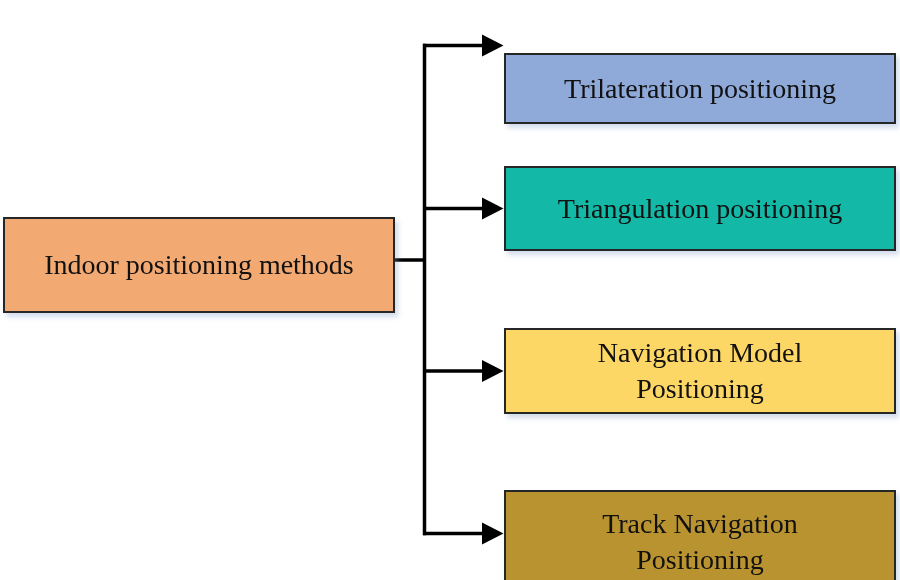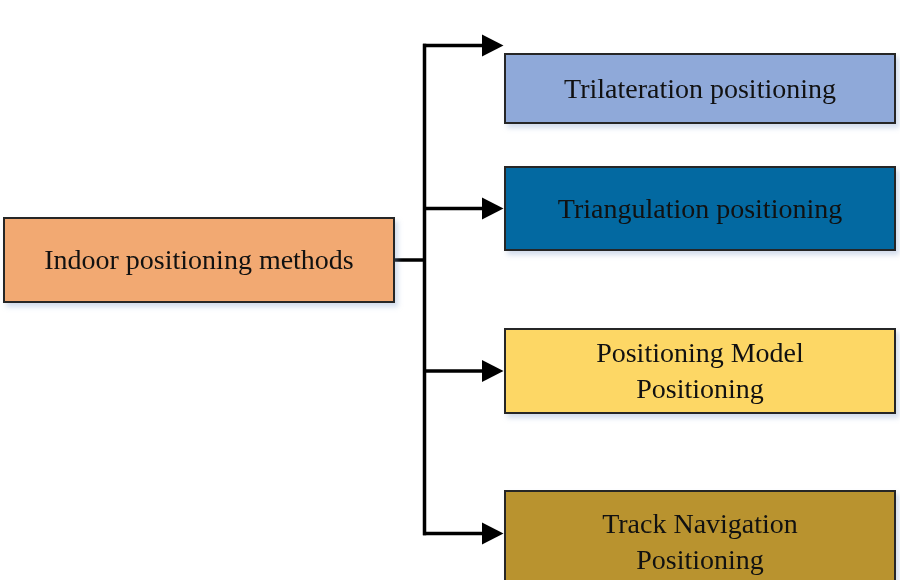--- a/index.html
+++ b/index.html
@@ -35,21 +35,21 @@
     color: #111111;
     font-size: 28px;
     line-height: 1.28;
     box-shadow: 3px 4px 5px rgba(125, 155, 200, 0.35);
   }
   .node .line { display: block; white-space: nowrap; }
   .root-node {
     left: 3px;
     top: 217px;
     width: 392px;
-    height: 86px;
+    height: 96px;
   }
   .branch {
     left: 504px;
     width: 392px;
   }
   .branch-0 { top: 13px;   height: 71px; margin-top: 40px; }
   .branch-1 { top: 166px; height: 85px; }
   .branch-2 { top: 328px; height: 86px; }
   .branch-3 { top: 490px; height: 104px; }
 </style>
@@ -78,26 +78,26 @@
   </svg>
 
   <div class="node root-node" style="background-color: rgb(242, 169, 114);">
     <span class="line">Indoor positioning methods</span>
   </div>
 
   <div class="node branch branch-0" style="background-color: rgb(143, 169, 217);">
     <span class="line">Trilateration positioning</span>
   </div>
 
-  <div class="node branch branch-1" style="background-color: #0369a1;">
+  <div class="node branch branch-1" style="background-color: #14b8a6;">
     <span class="line">Triangulation positioning</span>
   </div>
 
   <div class="node branch branch-2" style="background-color: rgb(253, 215, 101);">
-    <span class="line">Positioning Model</span>
+    <span class="line">Navigation Model</span>
     <span class="line">Positioning</span>
   </div>
 
   <div class="node branch branch-3" style="background-color: rgb(185, 147, 47);">
     <span class="line">Track Navigation</span>
     <span class="line">Positioning</span>
   </div>
 
 </div>
 

